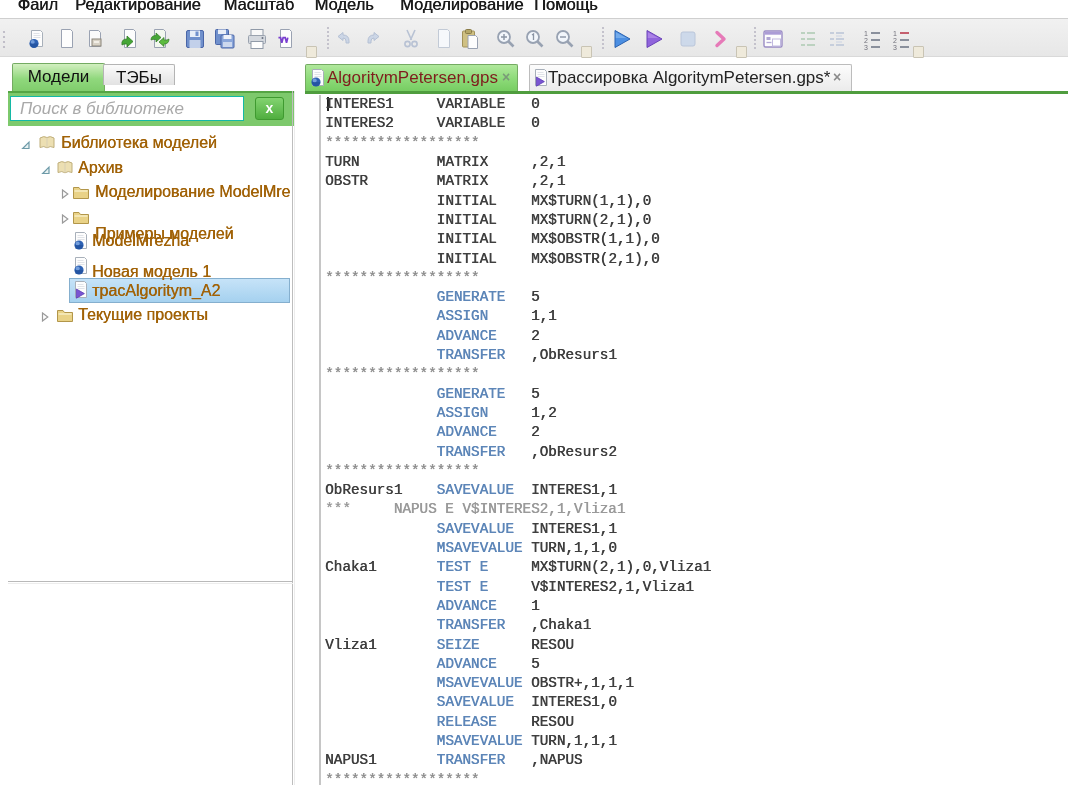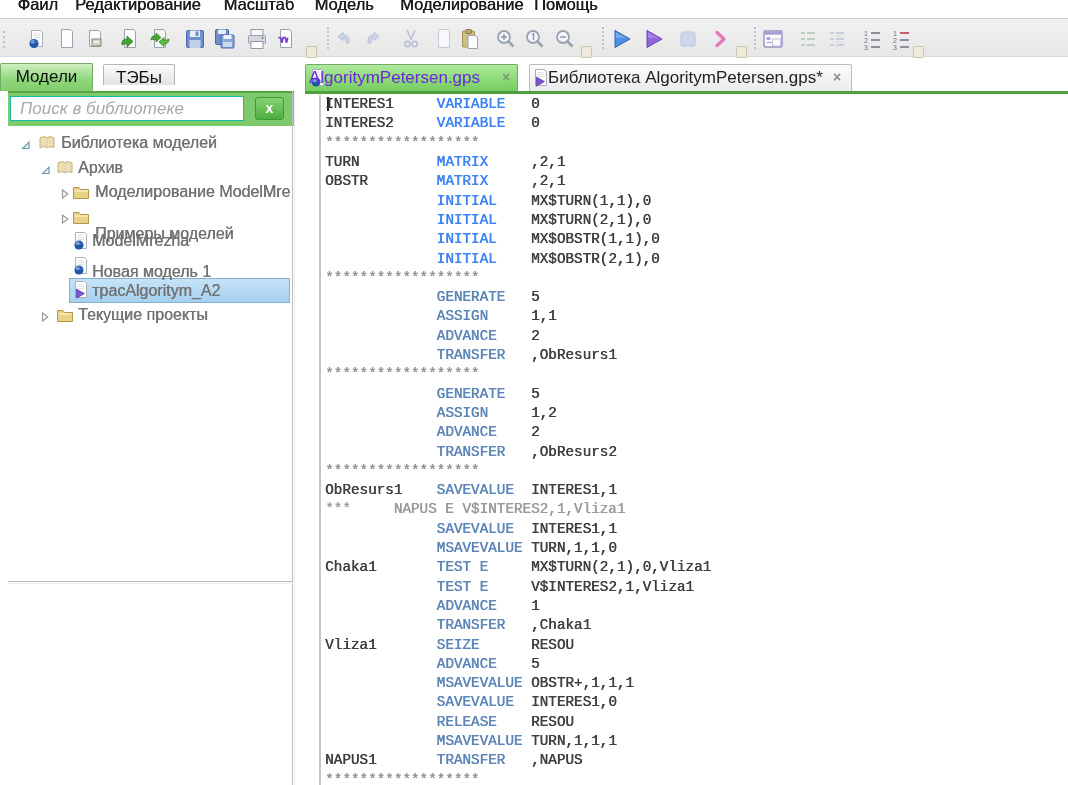--- a/index.html
+++ b/index.html
@@ -10,59 +10,59 @@
   
   #toolbar{position:absolute;left:0;top:18px;width:1068px;height:39px;
      background:linear-gradient(#f1f1f1,#e7e7e7);
      border-top:1px solid #cfcfcf;border-bottom:1px solid #d9d9d9;box-sizing:border-box}
   .tbtn{position:absolute;top:8px;width:24px;height:24px}
   .tsep{position:absolute;top:8px;width:2px;height:22px;
      background-image:repeating-linear-gradient(#c4c2cc 0 2px,transparent 2px 4px)}
   .tgrip{position:absolute;top:27px;width:9px;height:10px;background:#efeadb;border:1px solid #c9c4b4;border-radius:1px}
   
   .ltab{position:absolute;box-sizing:border-box;font-size:17px;text-align:center}
-  #tabModeli{left:0;top:63px;width:93px;height:28px;line-height:26px;
+  #tabModeli{left:12px;top:63px;width:93px;height:28px;line-height:26px;
      background:linear-gradient(#d2efc0,#90d87d 55%,#80cd6c);border:1px solid #74ab62;border-bottom:none;
      border-radius:2px 2px 0 0;color:#111}
   #tabTeby{left:103px;top:64px;width:72px;height:21px;line-height:25px;
      background:linear-gradient(#fbfbfb,#e2e2e2);border:1px solid #b4b4b4;border-bottom:none;
      border-radius:2px 2px 0 0;color:#111}
   
   #strip{position:absolute;left:8px;top:91px;width:287px;height:35px;background:#7dc96c;border-top:2px solid #55a544;box-sizing:border-box}
   #searchbox{position:absolute;left:10px;top:96px;width:234px;height:25px;background:#fff;
      border:1px solid #14b8a6;box-sizing:border-box}
   #searchph{position:absolute;left:9px;top:0px;font-size:17px;font-style:italic;color:#a9a9a9;line-height:23px}
   #xbtn{position:absolute;left:255px;top:97px;width:29px;height:23px;border-radius:3px;
      background:linear-gradient(#83d370,#4fae3f);border:1px solid #3f9a30;box-sizing:border-box;
      color:#fff;font-weight:bold;font-size:14px;text-align:center;line-height:21px}
   
   #vline1{position:absolute;left:292px;top:91px;width:1px;height:694px;background:#bdbdbd}
   #vline2{position:absolute;left:294px;top:91px;width:1px;height:694px;background:#ececec}
   #groove1{position:absolute;left:8px;top:581px;width:285px;height:1px;background:#b9b9b9}
   #groove2{position:absolute;left:8px;top:583px;width:285px;height:1px;background:#ededed}
   
-  .trow{position:absolute;height:25px;font-size:16px;color:#737373;line-height:24.6px;white-space:nowrap;text-shadow:0.4px 0.3px 0.3px}
+  .trow{position:absolute;height:25px;font-size:16px;color:#a16207;line-height:24.6px;white-space:nowrap;text-shadow:0.4px 0.3px 0.3px}
   #selrow{position:absolute;left:69px;top:278px;width:221px;height:25px;background:linear-gradient(#c6e3f8,#a5d1ef);border:1px solid #85afce;box-sizing:border-box}
   .ticon{position:absolute}
   
   #etab1{position:absolute;left:305px;top:64px;width:213px;height:27px;box-sizing:border-box;
      background:linear-gradient(#b0e89c,#8cda78 55%,#77cd62);border:1px solid #74ab62;border-bottom:none;
      border-radius:2px 2px 0 0}
   #etab2{position:absolute;left:529px;top:64px;width:323px;height:27px;box-sizing:border-box;
      background:linear-gradient(#fcfcfc,#ebebeb);border:1px solid #bcbcbc;border-bottom:none;
      border-radius:2px 2px 0 0}
   #greenline{position:absolute;left:305px;top:91px;width:763px;height:3px;background:#4f9d3e}
   #edgeline{position:absolute;left:319px;top:95px;width:1.5px;height:690px;background:#c6c6c6}
   #caret{position:absolute;left:327px;top:97px;width:2px;height:14px;background:#222}
   
   #code{position:absolute;left:325px;top:95.2px;margin:0;
      font-family:"Liberation Mono",monospace;font-size:14.3px;line-height:19.3px;
      color:#3f3f3f;white-space:pre;text-shadow:0.5px 0.4px 0.4px}
   .kb{color:#5d86b8}  
-  .kp{color:#3b82f6}  
+  .kp{color:#404040}  
   .st{color:#8f8f8f}
   .cm{color:#9a9a9a}
 </style></head>
 <body style="filter:blur(0.7px)">
 <span class="menu" style="left:17.5px">Файл</span>
 <span class="menu" style="left:75px">Редактирование</span>
 <span class="menu" style="left:223.5px">Масштаб</span>
 <span class="menu" style="left:314.5px">Модель</span>
 <span class="menu" style="left:400px">Моделирование</span>
 <span class="menu" style="left:534px">Помощь</span>
@@ -295,27 +295,27 @@
     <use href="#i-folder"></use>
   </svg>
 <div class="trow" style="left:78px;top:303.2px">Текущие проекты</div>
 
 <div id="etab1"></div>
 <div id="etab2"></div>
 <svg class="ticon" style="left:310px;top:69px" width="16" height="18">
     <use href="#i-doc"></use>
     <use href="#i-sphere" x="6" y="13"></use>
   </svg>
-<span class="abs" style="left:309px;top:68px;font-size:17px;color:#6d28d9">AlgoritymPetersen.gps</span>
+<span class="abs" style="left:327px;top:68px;font-size:17px;color:#7f1d1d">AlgoritymPetersen.gps</span>
 <span class="abs" style="left:502px;top:69px;font-size:14px;font-weight:bold;color:#7a9a78">×</span>
 <svg class="ticon" style="left:533px;top:69px" width="16" height="18">
     <use href="#i-doc"></use>
     <use href="#i-play" x="7" y="12.6"></use>
   </svg>
-<span class="abs" style="left:548px;top:68px;font-size:17px;color:#232323">Библиотека AlgoritymPetersen.gps*</span>
+<span class="abs" style="left:548px;top:68px;font-size:17px;color:#232323">Трассировка AlgoritymPetersen.gps*</span>
 <span class="abs" style="left:833px;top:69px;font-size:14px;font-weight:bold;color:#8a8a8a">×</span>
 <div id="greenline"></div>
 <div id="edgeline"></div>
 <div id="caret"></div>
 
 <pre id="code">INTERES1     <span class="kp">VARIABLE</span>   0
 INTERES2     <span class="kp">VARIABLE</span>   0
 <span class="st">******************</span>
 TURN         <span class="kp">MATRIX</span>     ,2,1
 OBSTR        <span class="kp">MATRIX</span>     ,2,1

